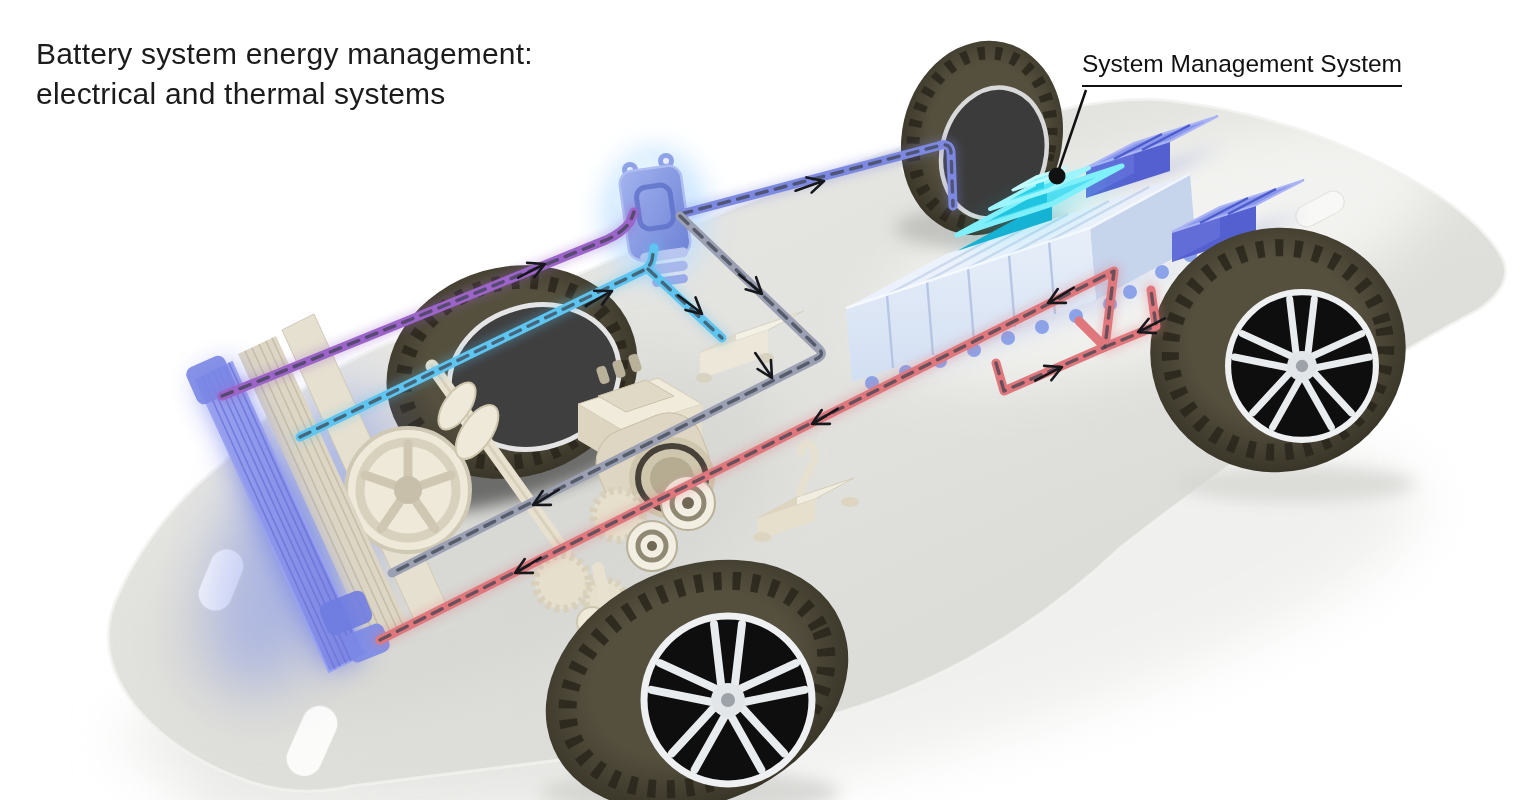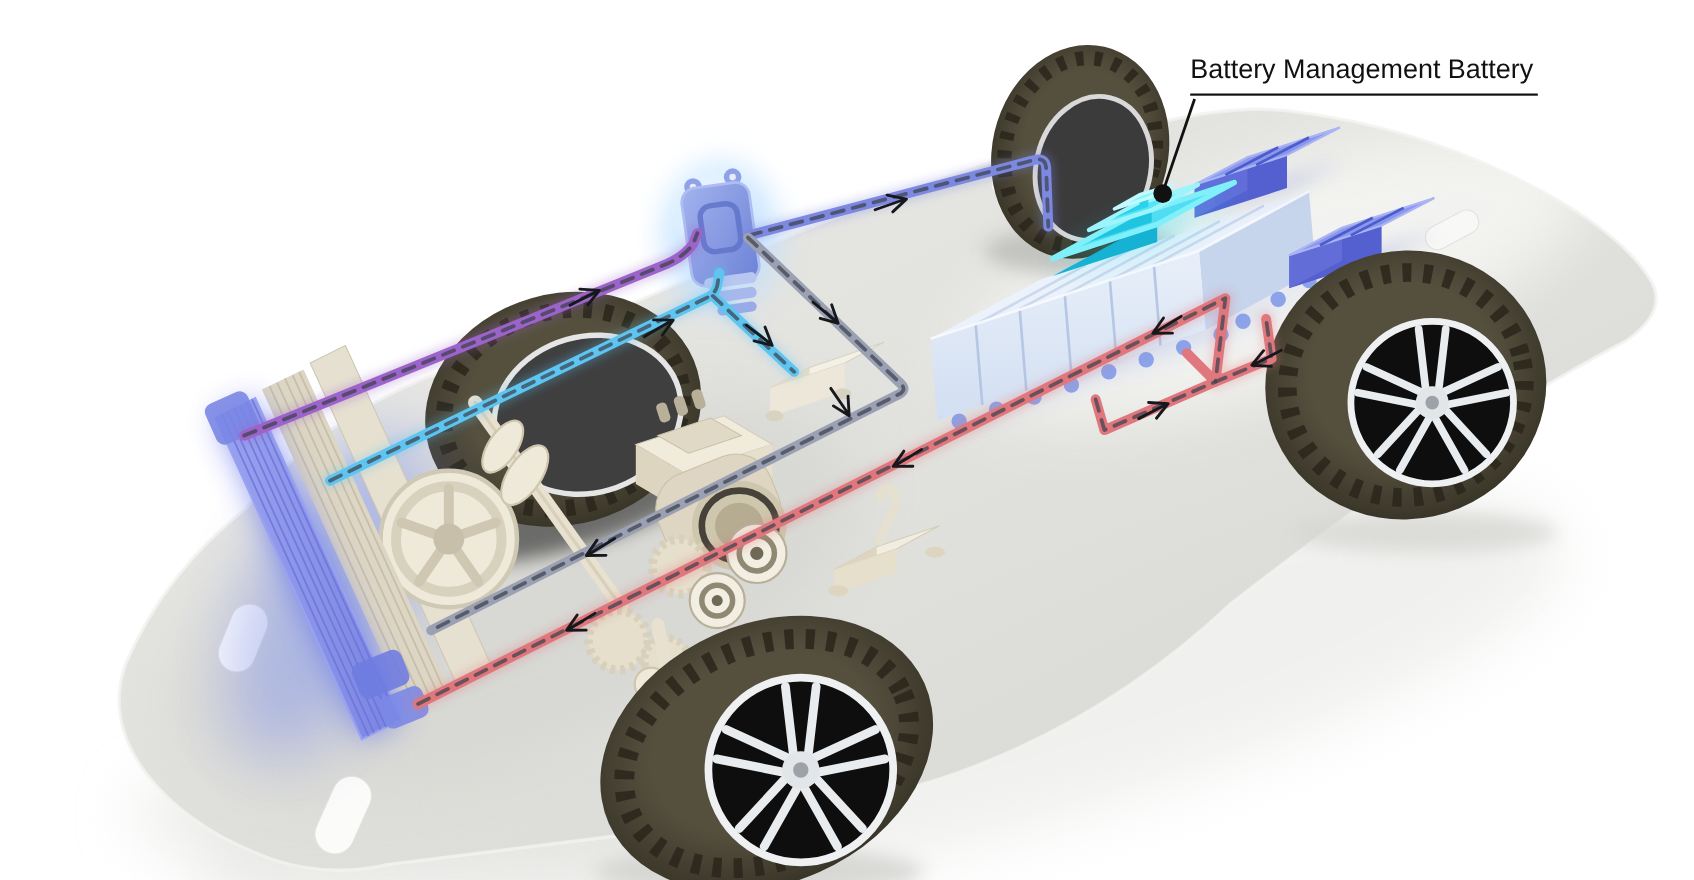--- a/index.html
+++ b/index.html
@@ -380,14 +380,18 @@
     <use href="#arrowG" transform="translate(1138 332) rotate(157)"></use>
     <use href="#arrowG" transform="translate(1062 367) rotate(-23)"></use>
   </g>
 
   <g>
     <line x1="1086" y1="90" x2="1058" y2="172" stroke="#111" stroke-width="2.5"></line>
     <circle cx="1057" cy="176" r="8.5" fill="#111"></circle>
   </g>
 </svg>
 
-<div id="callout-label" class="overlay">Battery Management Battery</div>
+<div id="title" class="overlay">
+  <div>Battery system energy management:</div>
+  <div>electrical and thermal systems</div>
 </div>
+<div id="callout-label" class="overlay">System Management System</div>
+</div>
 
 </body></html>

